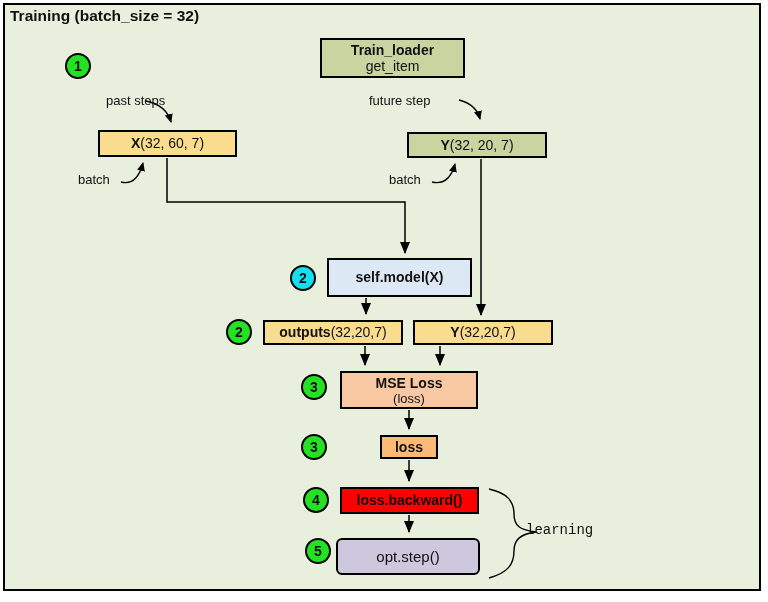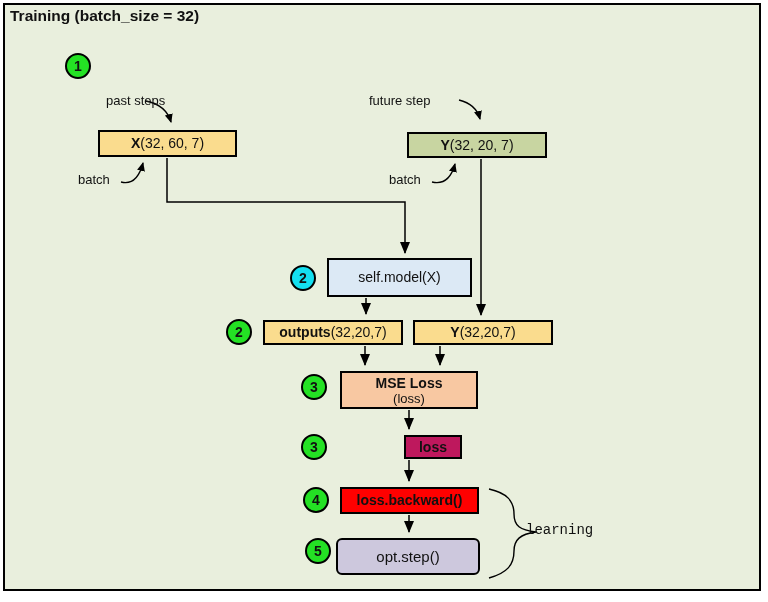--- a/index.html
+++ b/index.html
@@ -29,21 +29,21 @@
     font-size:14px;white-space:nowrap;line-height:1.15;
   }
   .box.col{flex-direction:column;}
   .b{font-weight:bold;}
   .sub{font-size:13px;line-height:1;}
   .lbl{position:absolute;z-index:2;font-size:13px;white-space:nowrap;}
   
   .n-train   {left:320px;top:38px; width:145px;height:40px;}
   .n-x       {left:98px; top:130px;width:139px;height:27px;}
   .n-y       {left:407px;top:132px;width:140px;height:26px;}
-  .n-model   {left:327px;top:258px;width:145px;height:39px;font-weight:normal;}
+  .n-model   {left:327px;top:258px;width:145px;height:39px;font-weight:bold;}
   .n-outputs {left:263px;top:320px;width:140px;height:25px;}
   .n-ybatch  {left:413px;top:320px;width:140px;height:25px;}
   .n-mse     {left:340px;top:371px;width:138px;height:38px;}
   .n-loss    {left:380px;top:435px;width:58px; height:24px;font-weight:bold;}
   .n-back    {left:340px;top:487px;width:139px;height:27px;font-weight:bold;}
   .n-opt     {left:336px;top:538px;width:144px;height:37px;font-size:15px;border-radius:6px;}
   
   .bg1 {left:65px; top:53px;}
   .bg2c{left:290px;top:265px;}
   .bg2g{left:226px;top:319px;}
@@ -95,20 +95,24 @@
   <div class="title">Training (batch_size = 32)</div>
 
   <div class="badge bg1" style="background: rgb(36, 225, 36);">1</div>
   <div class="badge bg2c" style="background: rgb(20, 223, 240);">2</div>
   <div class="badge bg2g" style="background: rgb(36, 225, 36);">2</div>
   <div class="badge bg3a" style="background: rgb(36, 225, 36);">3</div>
   <div class="badge bg3b" style="background: rgb(36, 225, 36);">3</div>
   <div class="badge bg4" style="background: rgb(36, 225, 36);">4</div>
   <div class="badge bg5" style="background: rgb(36, 225, 36);">5</div>
 
+  <div class="box col n-train" style="background: rgb(200, 213, 161);">
+    <span class="b">Train_loader</span>
+    <span>get_item</span>
+  </div>
 
   <div class="box n-x" style="background: rgb(250, 220, 142);">
     <span class="b">X</span>
       <span> (32, 60, 7)</span>
   </div>
 
   <div class="box n-y" style="background: rgb(200, 213, 161);">
     <span class="b">Y</span>
       <span> (32, 20, 7)</span>
   </div>
@@ -125,21 +129,21 @@
   <div class="box n-ybatch" style="background: rgb(250, 220, 142);">
     <span class="b">Y</span>
       <span> (32,20,7)</span>
   </div>
 
   <div class="box col n-mse" style="background: rgb(248, 200, 162);">
     <span class="b">MSE Loss</span>
     <span class="sub">(loss)</span>
   </div>
 
-  <div class="box n-loss" style="background: #be185d; margin-left: 24px;">
+  <div class="box n-loss" style="background: #fdba74;">
     <span>loss</span>
   </div>
 
   <div class="box n-back" style="background: rgb(255, 0, 0);">
     <span>loss.backward()</span>
   </div>
 
   <div class="box n-opt" style="background: rgb(205, 200, 221);">
     <span>opt.step()</span>
   </div>

